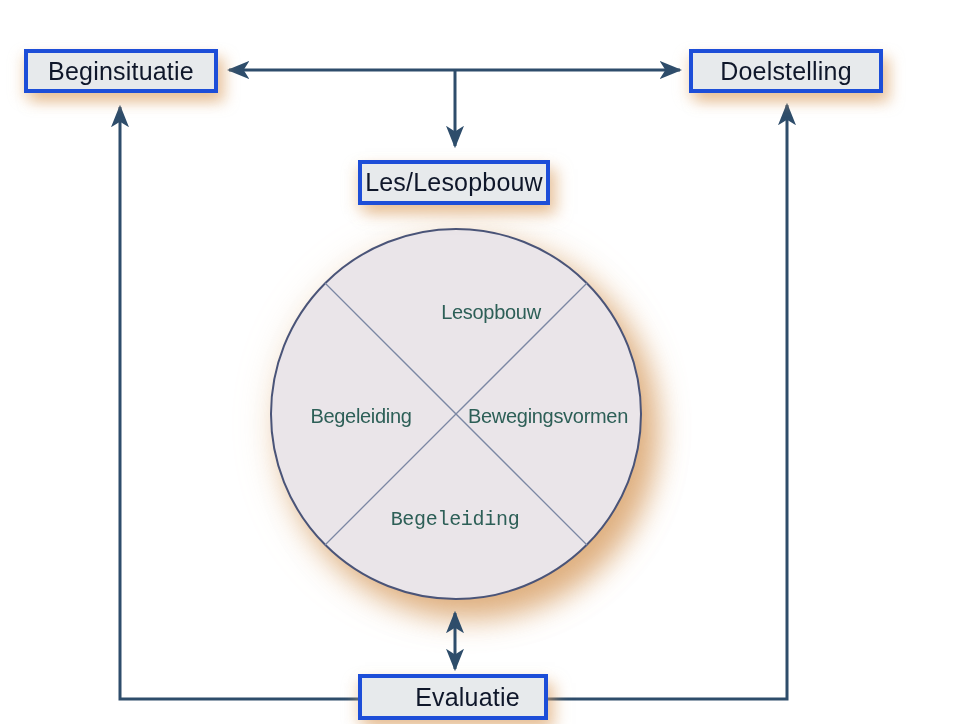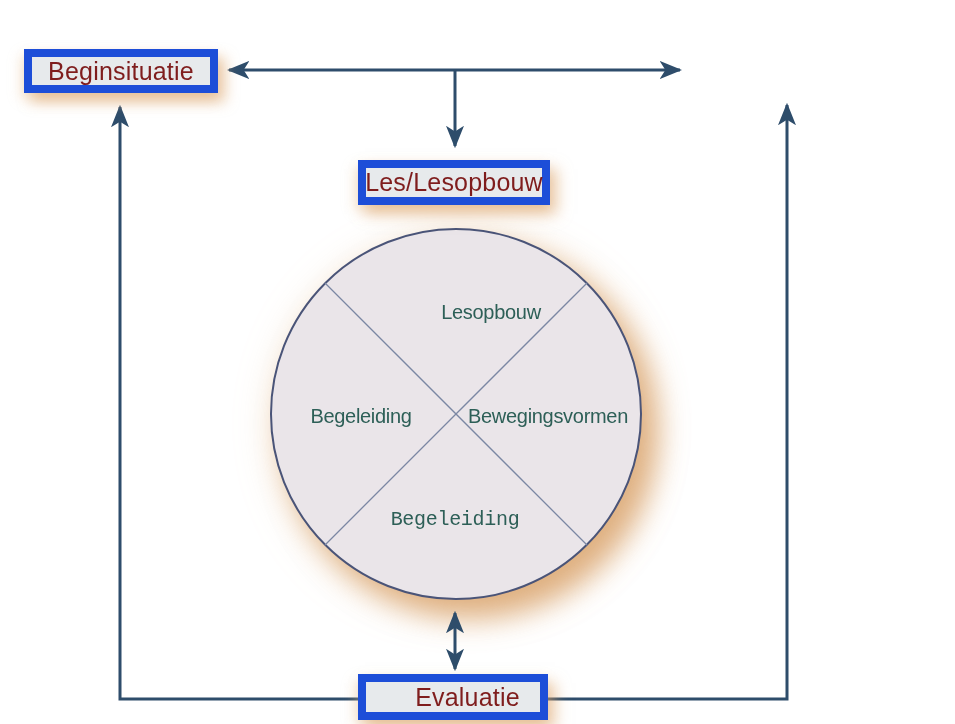--- a/index.html
+++ b/index.html
@@ -24,24 +24,24 @@
   }
 
   
   .node-box {
     position: absolute;
     z-index: 3;
     display: flex;
     align-items: center;
     justify-content: center;
     background: #e7eaec;
-    border: 8px solid #1d4ed8;
+    border: 4px solid #1d4ed8;
     box-shadow: 7px 9px 14px rgba(219, 160, 100, 0.55),
                 -3px 6px 12px rgba(228, 186, 138, 0.35);
-    color: #7f1d1d;
+    color: #0f172a;
     font-size: 25px;
     letter-spacing: 0.2px;
   }
   .box-beginsituatie { left: 24px;  top: 49px;  width: 194px; height: 44px; }
   .box-doelstelling  { left: 689px; top: 49px;  width: 194px; height: 44px; }
   .box-les-training  { left: 358px; top: 160px; width: 192px; height: 45px; }
   .box-evaluatie     { left: 358px; top: 674px; width: 190px; height: 46px; padding-left: 29px; }
 
   
   .cycle-circle {
@@ -102,16 +102,17 @@
   </svg>
 
   <div class="cycle-circle"></div>
 
   <div class="segment-label seg-top">Lesopbouw</div>
   <div class="segment-label seg-left">Begeleiding</div>
   <div class="segment-label seg-right">Bewegingsvormen</div>
   <div class="segment-label seg-bottom">Begeleiding</div>
 
   <div class="node-box box-beginsituatie">Beginsituatie</div>
+  <div class="node-box box-doelstelling">Doelstelling</div>
   <div class="node-box box-les-training">Les/Lesopbouw</div>
   <div class="node-box box-evaluatie">Evaluatie</div>
 
 </div>
 
 </body></html>

